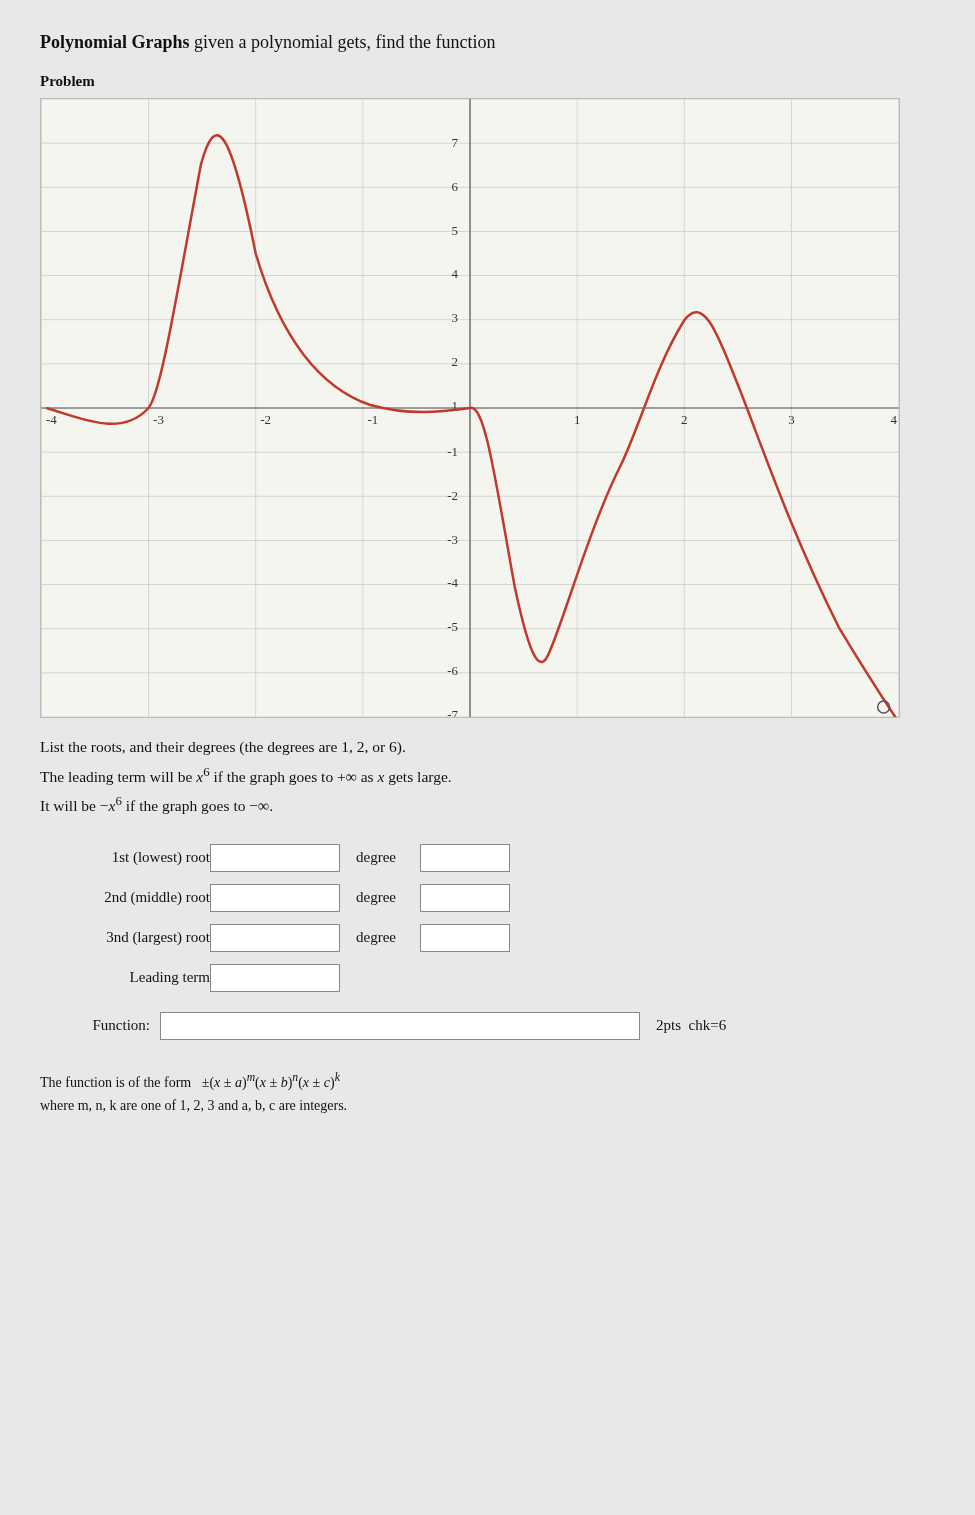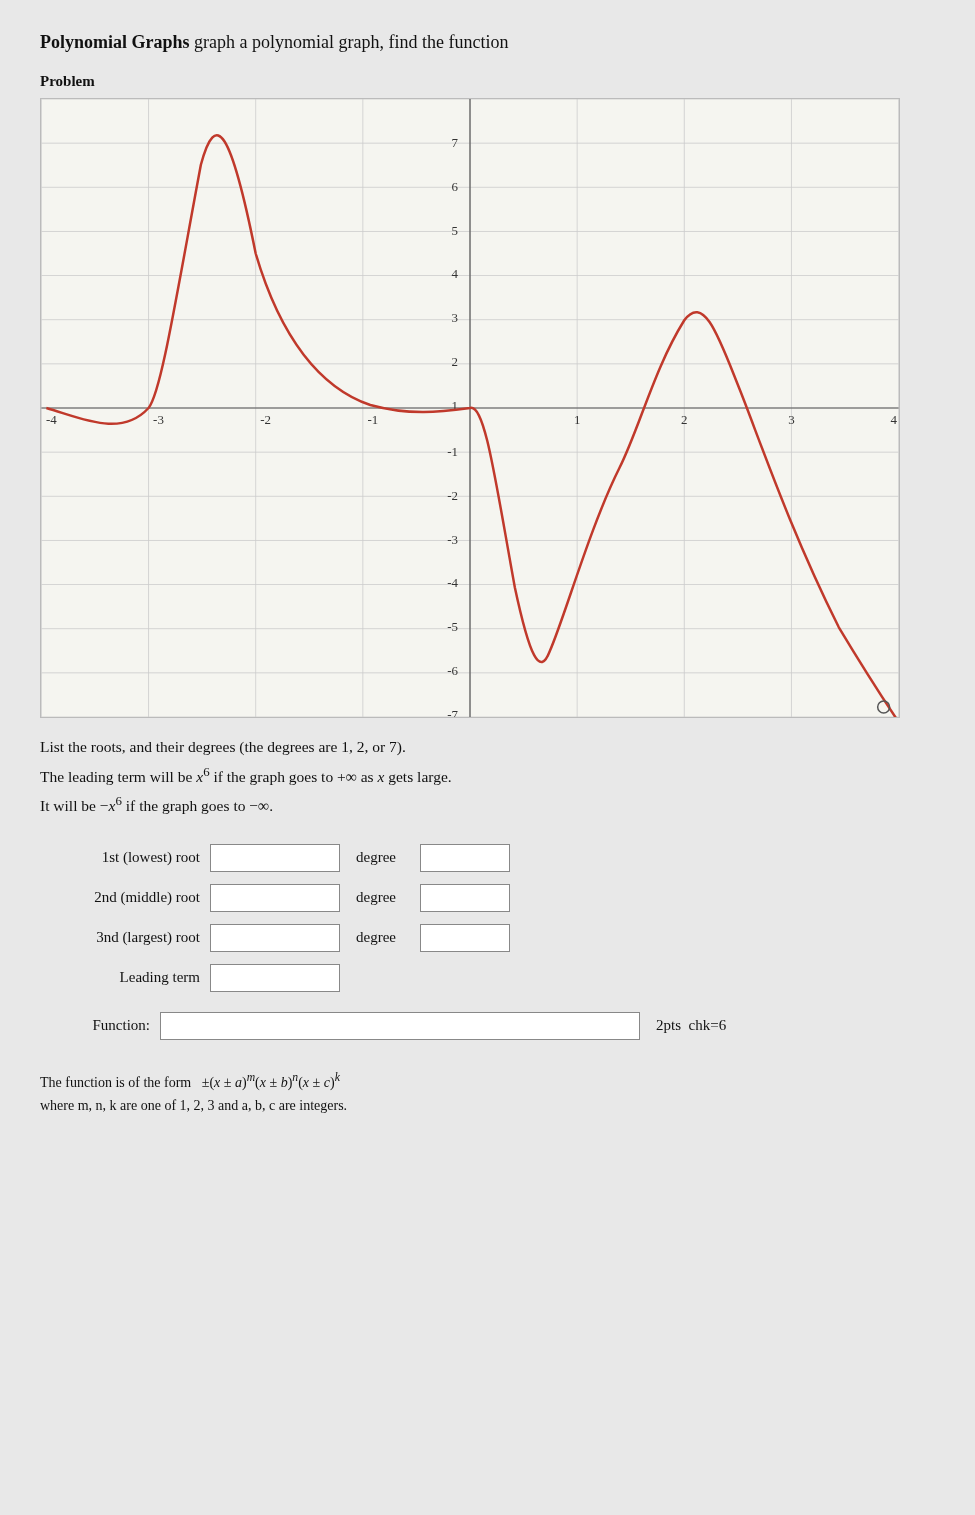--- a/index.html
+++ b/index.html
@@ -49,21 +49,20 @@
     }
     .form-row {
       display: flex;
       align-items: center;
       margin-bottom: 12px;
       font-size: 15px;
     }
     .form-row-label {
       width: 170px;
       text-align: right;
-      padding-right: 10px;
     }
     .form-input {
       border: 1px solid #888;
       background: #fff;
       width: 130px;
       height: 28px;
       margin-right: 16px;
       font-size: 14px;
       padding: 2px 4px;
     }
@@ -107,21 +106,21 @@
       max-width: 860px;
     }
     .leading-term-row .form-input {
       width: 130px;
     }
   </style>
 </head>
 <body>
 
 <div class="page-title">
-  <strong>Polynomial Graphs</strong><span> graph a polynomial graph, find the function</span>
+  <strong>Polynomial Graphs</strong><span> given a polynomial gets, find the function</span>
 </div>
 
 <div class="section-label">Problem</div>
 
 <div class="graph-container">
   <svg class="graph-svg" viewBox="0 0 860 620" xmlns="http://www.w3.org/2000/svg">
 
     <defs>
       <style>
         .grid { stroke: #ccc; stroke-width: 0.8; }
@@ -208,21 +207,21 @@
       C 720,340 750,430 800,530
       C 830,580 850,610 860,625
     "></path>
 
     <circle cx="845" cy="610" r="6" fill="none" stroke="#555" stroke-width="1.5"></circle>
 
   </svg>
 </div>
 
 <div class="instructions">
-  <div>List the roots, and their degrees (the degrees are 1, 2, or 7).</div>
+  <div>List the roots, and their degrees (the degrees are 1, 2, or 6).</div>
   <div>The leading term will be <em>x</em><sup>6</sup> if the graph goes to +∞ as <em>x</em> gets large.</div>
   <div>It will be −<em>x</em><sup>6</sup> if the graph goes to −∞.</div>
 </div>
 
 <div class="form-section">
 
   <div class="form-row">
     <div class="form-row-label">1st (lowest) root</div>
     <input class="form-input" type="text" style="">
     <span class="degree-label">degree</span>

